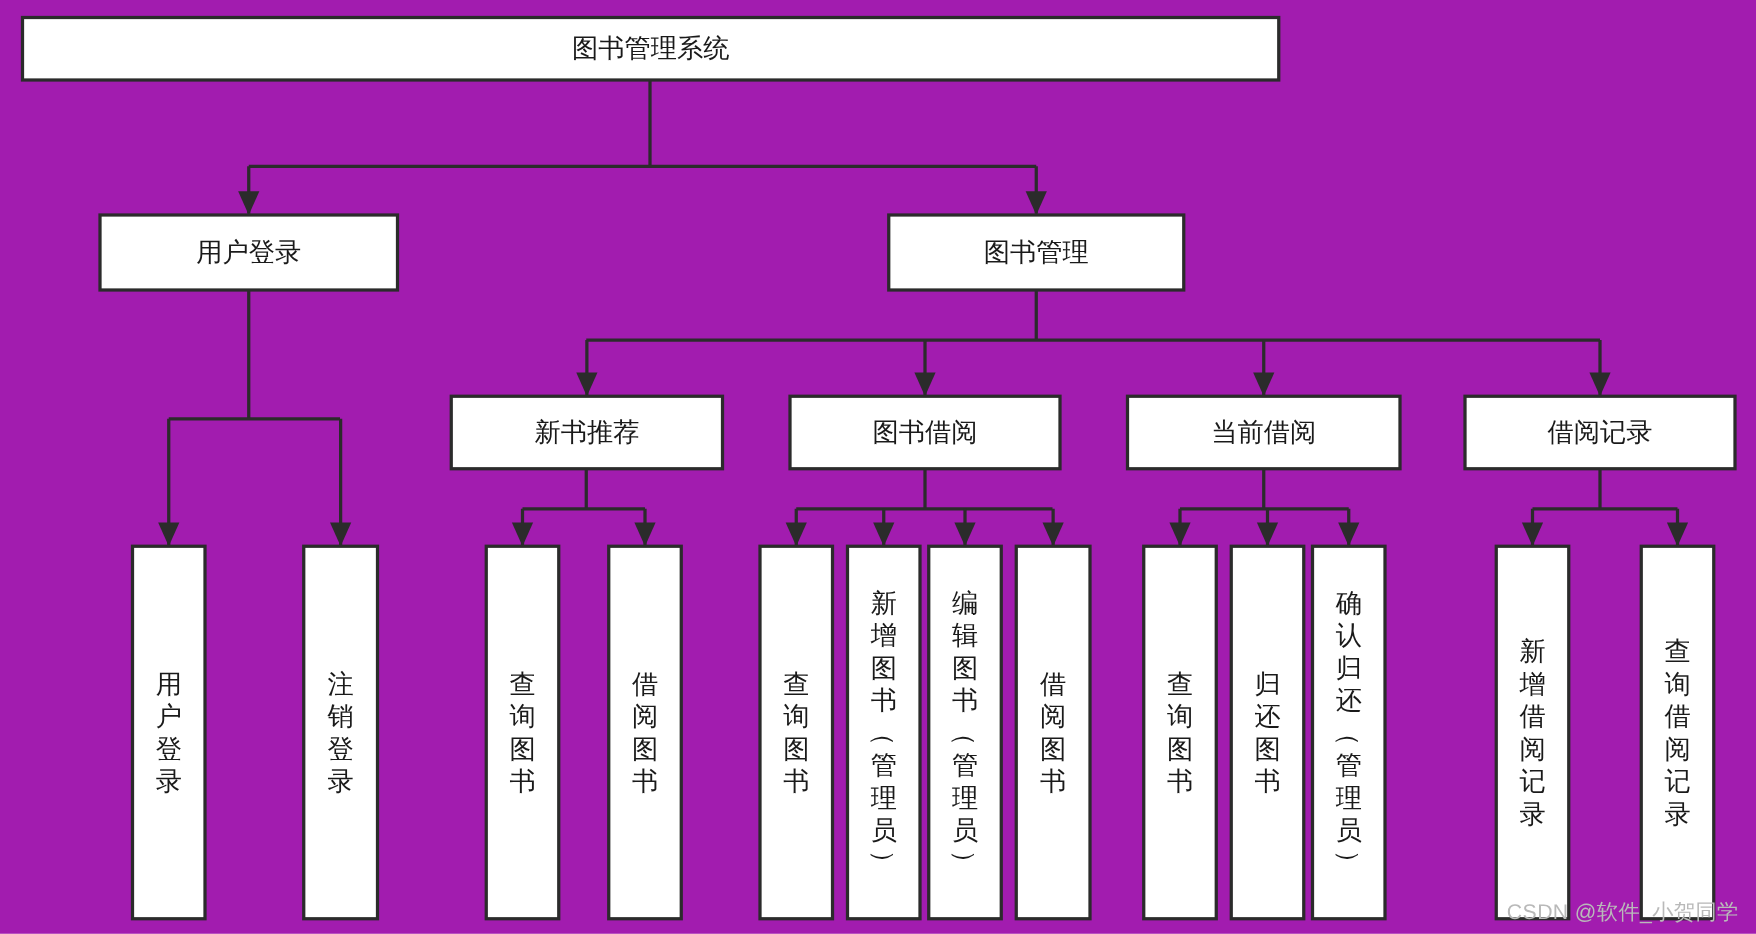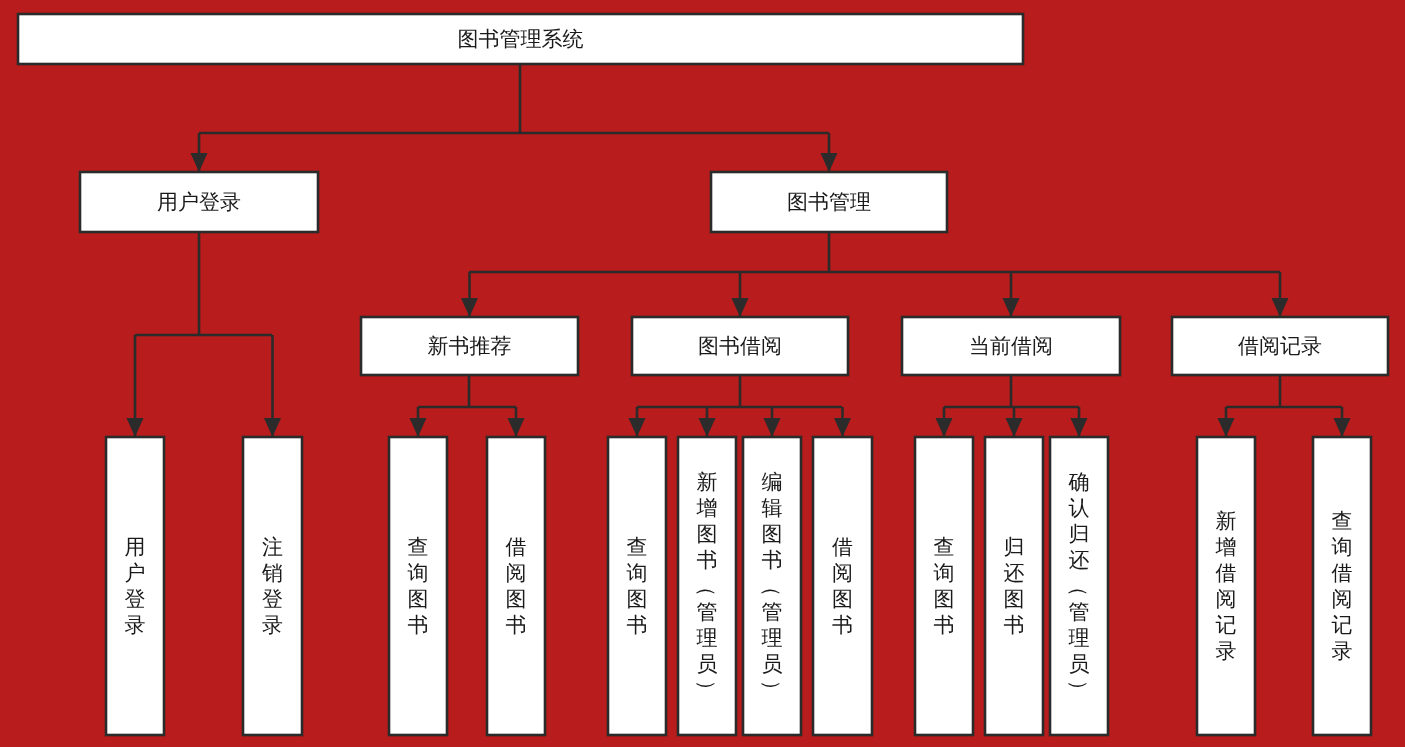--- a/index.html
+++ b/index.html
@@ -10,21 +10,21 @@
   body {
     width: 1405px;
     height: 747px;
     font-family: "Liberation Sans", "DejaVu Sans", sans-serif;
     overflow: hidden;
   }
   #diagram-root {
     position: relative;
     width: 1405px;
     height: 747px;
-    background: #b91c1c;
+    background: #a21caf;
   }
   svg.diagram-canvas {
     position: absolute;
     left: 0;
     top: 0;
     width: 1405px;
     height: 747px;
   }
   .node-box {
     fill: #ffffff;
@@ -261,14 +261,15 @@
           <text x="1342" y="528.28" class="node-label-v">查</text>
           <text x="1342" y="554.28" class="node-label-v">询</text>
           <text x="1342" y="580.28" class="node-label-v">借</text>
           <text x="1342" y="606.28" class="node-label-v">阅</text>
           <text x="1342" y="632.28" class="node-label-v">记</text>
           <text x="1342" y="658.28" class="node-label-v">录</text>
         </g>
       </g>
   </svg>
 
+  <div class="watermark-text">CSDN @软件_小贺同学</div>
 
 </div>
 
 </body></html>

